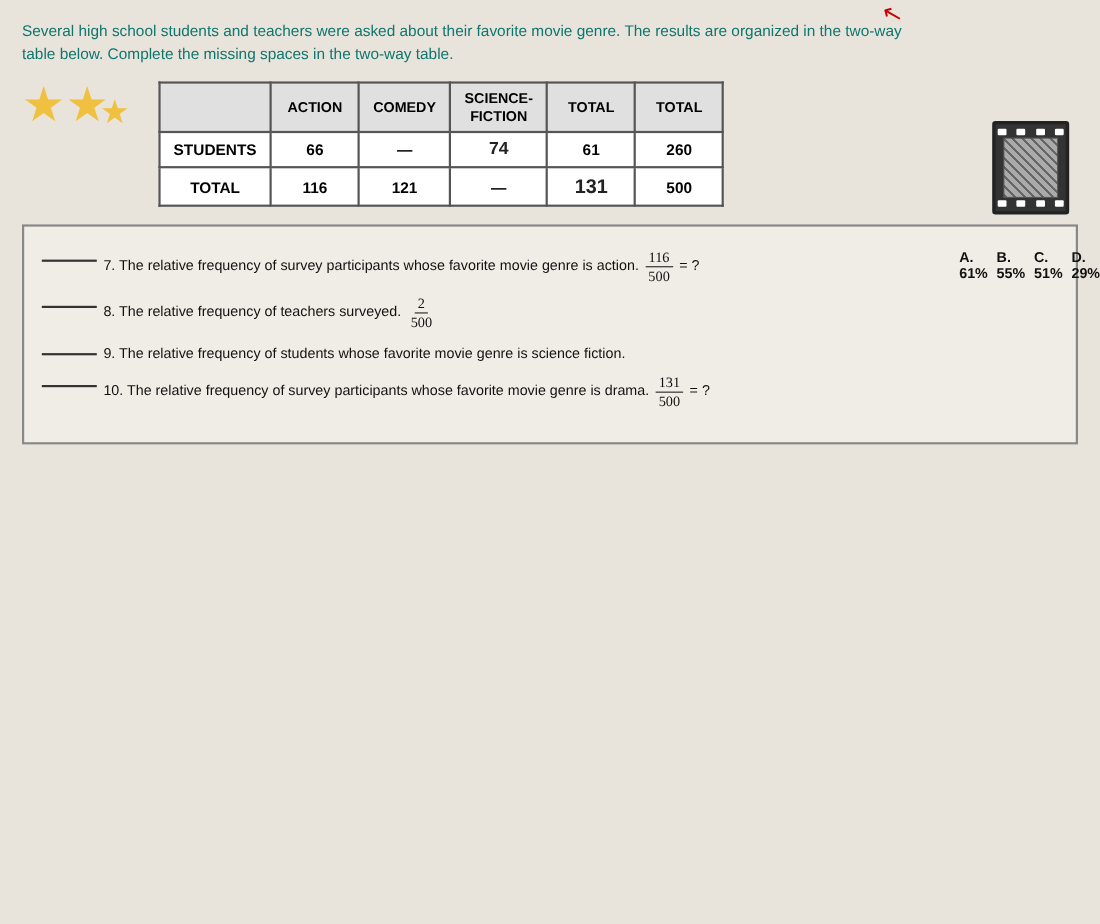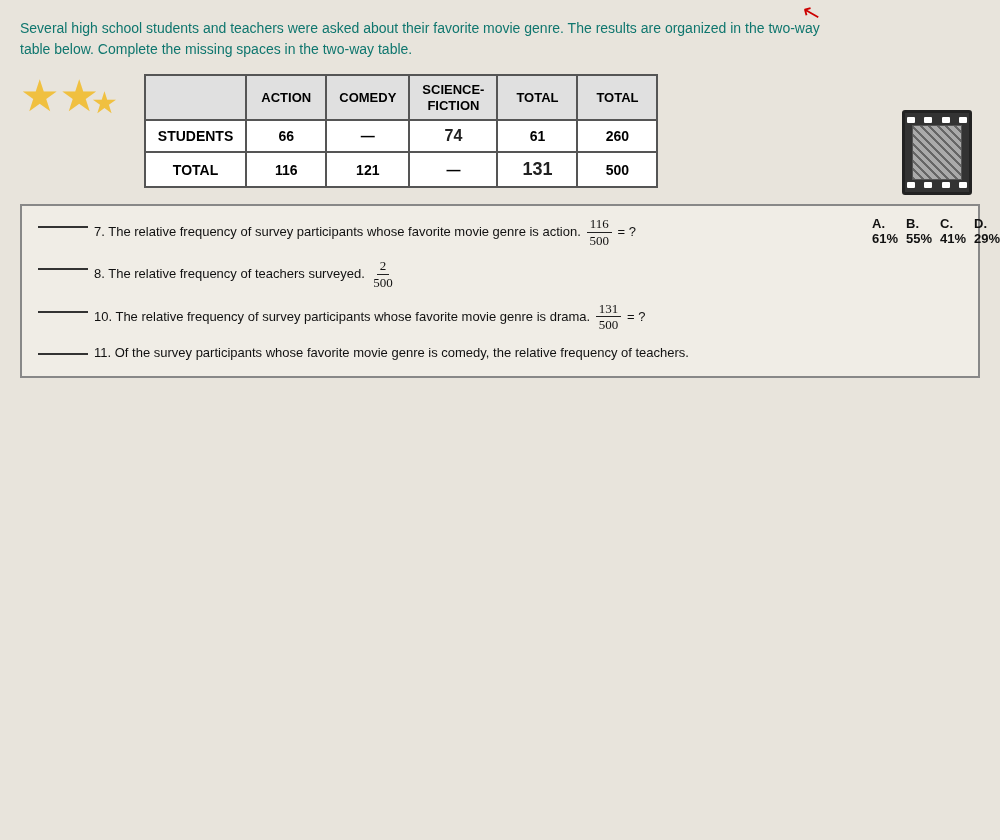--- a/index.html
+++ b/index.html
@@ -153,21 +153,21 @@
     .section-divider {
       margin: 8px 0 10px 0;
       font-size: 13.5px;
       color: #111;
       line-height: 1.5;
     }
 
     .matching-box {
       border: 2px solid #888;
       background: #f0ede6;
-      padding: 10px 16px;
+      padding: 20px 16px;
       margin-top: 6px;
       font-size: 13px;
       color: #111;
     }
 
     .match-row {
       display: flex;
       align-items: flex-start;
       margin-bottom: 10px;
       gap: 6px;
@@ -337,48 +337,48 @@
           <div class="match-question">
             <span>8. </span>
             <span>The relative frequency of teachers surveyed. </span>
             <span class="fraction">
               <span class="numerator">2</span>
               <span class="denominator">500</span>
             </span>
           </div>
         </div>
 
+        <div class="match-row">
+          <div class="match-line"></div>
+          <div class="match-question">
+            <span>9. </span>
+            <span>The relative frequency of students whose favorite movie genre is science fiction.</span>
+          </div>
+        </div>
 
         <div class="match-row">
           <div class="match-line"></div>
           <div class="match-question">
             <span>10. </span>
             <span>The relative frequency of survey participants whose favorite movie genre is drama. </span>
             <span class="fraction">
               <span class="numerator">131</span>
               <span class="denominator">500</span>
             </span>
             <span>= ?</span>
           </div>
         </div>
 
-        <div class="match-row match-row-last">
-          <div class="match-line"></div>
-          <div class="match-question">
-            <span>11. </span>
-            <span>Of the survey participants whose favorite movie genre is comedy, the relative frequency of teachers.</span>
-          </div>
-        </div>
 
       </div>
 
       <div class="match-answers">
         <div class="answer-option">A. 61%</div>
         <div class="answer-option">B. 55%</div>
-        <div class="answer-option">C. 41%</div>
+        <div class="answer-option">C. 51%</div>
         <div class="answer-option">D. 29%</div>
         <div class="answer-option">E. 83%</div>
         <div class="answer-option">F. 55%</div>
         <div class="answer-option">G. 57%</div>
       </div>
 
     </div>
   </div>
 
 </div>

